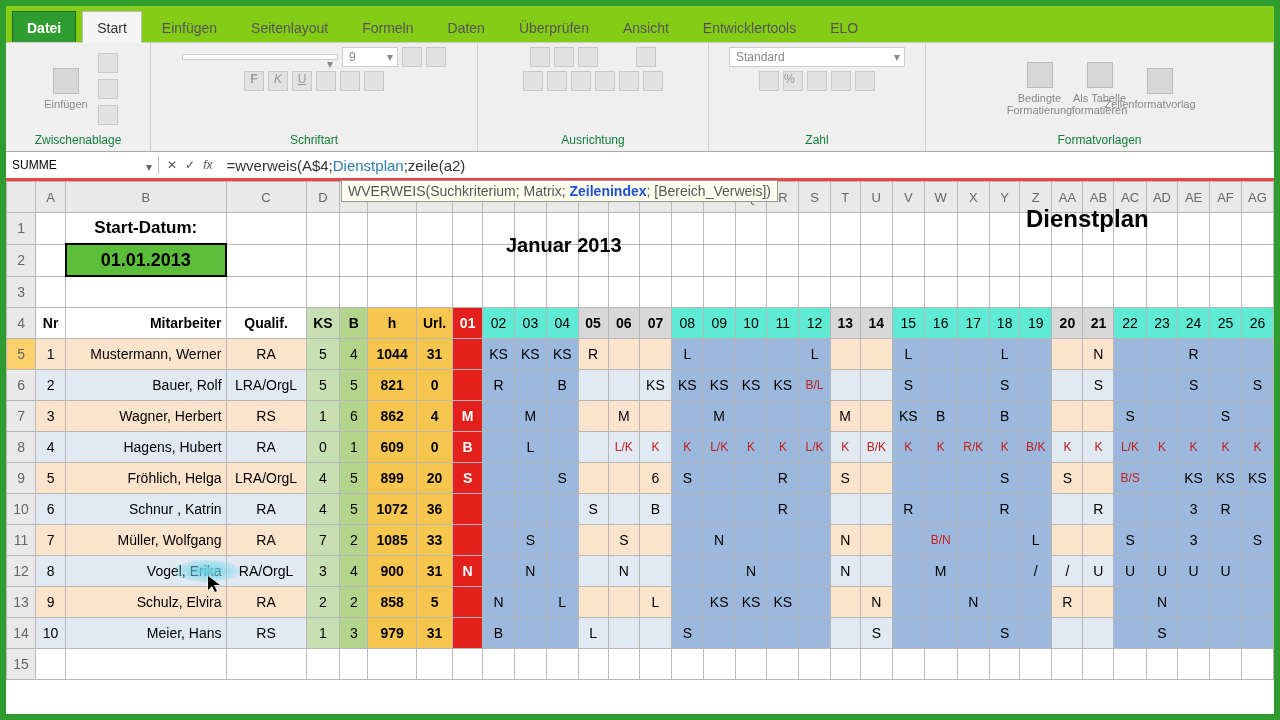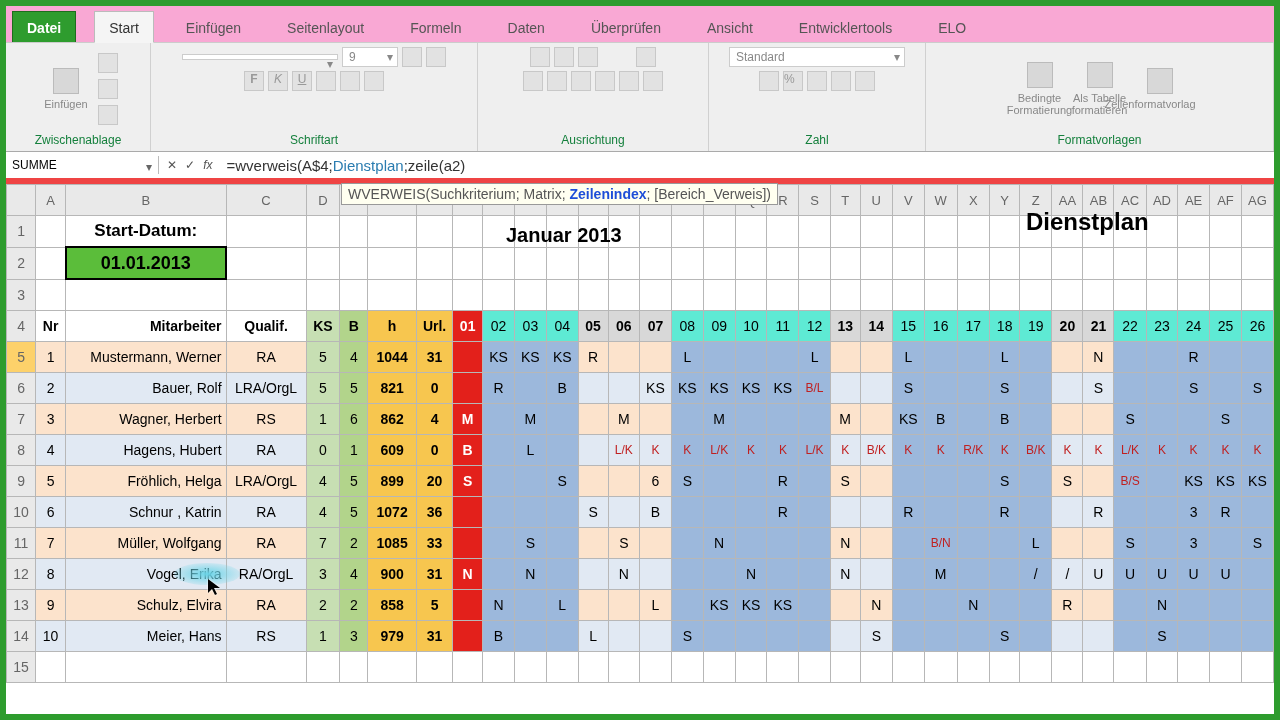--- a/index.html
+++ b/index.html
@@ -1,39 +1,39 @@
 <!DOCTYPE html>
 <html><head>
 <meta charset="utf-8">
 <style>
 html,body{margin:0;padding:0;font-family:"Segoe UI",Tahoma,sans-serif;font-size:12px;background:#fff;height:100%;overflow:hidden;border:3px solid #2e9c2e;box-sizing:border-box}
 .shell{display:flex;flex-direction:column;height:714px}
 
 
-.tabs{display:flex;align-items:flex-end;height:36px;background:#f9a8d4;border-bottom:1px solid #ccc;gap:18px;padding-left:6px}
+.tabs{display:flex;align-items:flex-end;height:36px;background:#84cc16;border-bottom:1px solid #ccc;gap:6px;padding-left:6px}
 .tab{padding:8px 14px 6px;color:#555;cursor:pointer;font-size:14px}
 .tab.file{background:#2e9c2e;color:#fff;font-weight:bold;border:1px solid #1d6d1d;border-bottom:none}
 .tab.active{background:#f5f5f5;border:1px solid #bbb;border-bottom:1px solid #f5f5f5;margin-bottom:-1px;color:#333}
 
 
 .ribbon{display:flex;height:108px;background:#efefef;border-bottom:1px solid #aaa;color:#999}
 .grp{border-right:1px solid #d0d0d0;display:flex;flex-direction:column;align-items:center;justify-content:space-between;padding:4px 8px 2px}
 .grp .lbl{font-size:12px;color:#15803d;padding:2px 0}
 .grp .tools{flex:1;display:flex;align-items:center;gap:4px}
 .bigbtn{display:flex;flex-direction:column;align-items:center;justify-content:center;width:56px;height:70px;font-size:11px;color:#888;gap:4px}
 .ic{width:24px;height:24px;background:#d8d8d8;border:1px solid #bbb}
 .fntgrp{display:flex;flex-direction:column;gap:6px}
 .row{display:flex;gap:4px;align-items:center}
 .ddl{border:1px solid #ccc;background:#fff;padding:2px 18px 2px 6px;color:#888;position:relative}
 .ddl::after{content:"▾";position:absolute;right:4px;top:2px}
 .sm{width:18px;height:18px;background:#e2e2e2;border:1px solid #c8c8c8}
 .stylgrp{display:flex;gap:12px;align-items:center}
 
 
-.namebox{display:flex;align-items:center;height:26px;border-bottom:6px solid #ef4444}
+.namebox{display:flex;align-items:center;height:26px;border-bottom:3px solid #ef4444}
 .nbox{width:140px;border-right:1px solid #bbb;padding:2px 6px;position:relative}
 .nbox::after{content:"▾";position:absolute;right:6px;top:4px;color:#666}
 .fxbtns{display:flex;gap:8px;padding:0 8px;color:#555}
 .fxinput{flex:1;padding:2px 6px;font-size:15px;color:#333;white-space:nowrap}
 .fxhint{white-space:nowrap}
 .dienst{color:#2a7cb0}
 
 
 .gridwrap{flex:1;overflow:hidden;position:relative}
 table{border-collapse:collapse;table-layout:fixed}
@@ -772,17 +772,17 @@
             <td></td>
             <td></td>
             <td></td>
           </tr>
         </tbody>
       </table>
 <div class="sel-hi"></div>
 <div class="cursor"><svg width="18" height="18">
           <path d="M2 2 L2 16 L6 12 L9 18 L11 17 L8 11 L14 11 Z" fill="#000"></path>
         </svg></div>
-<div style="position: absolute; left: 500px; top: 40px; font-weight: bold; font-size: 20px;">Januar 2013</div>
+<div style="position: absolute; left: 500px; top: 53px; font-weight: bold; font-size: 20px;">Januar 2013</div>
       <div style="position: absolute; left: 1020px; top: 24px; font-weight: bold; font-size: 24px;">Dienstplan</div>
     </div>
 
 </div>
 
 </body></html>

